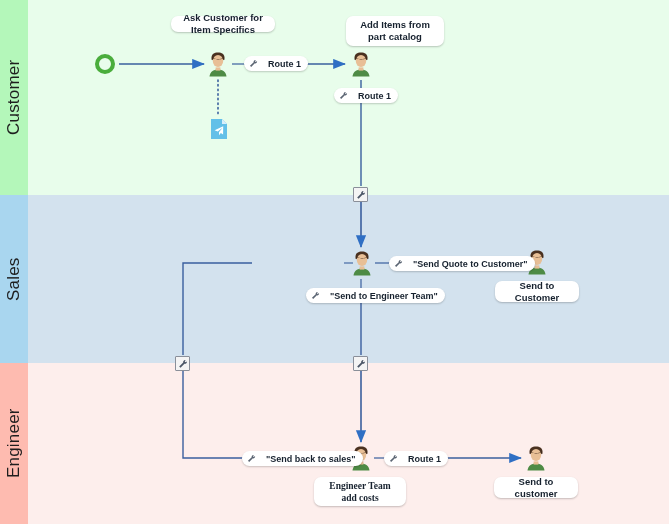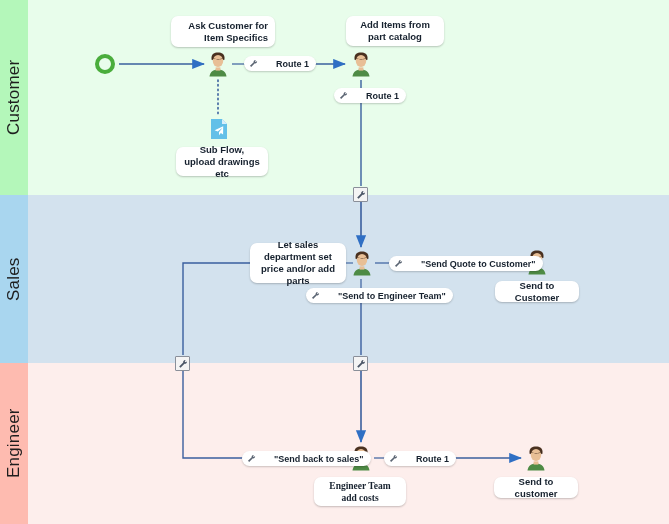--- a/index.html
+++ b/index.html
@@ -32,21 +32,21 @@
     color:#16212e;font-size:9.5px;font-weight:bold;line-height:12px;
     text-align:center;padding:5px 7px;box-sizing:border-box;
     display:flex;align-items:center;justify-content:center;
   }
 
   
   .route{
     position:absolute;background:#ffffff;border-radius:8px;
     box-shadow:0 1px 2px rgba(0,0,0,.20);
     height:15px;padding:0 7px 0 5px;box-sizing:border-box;
-    display:flex;align-items:center;gap:18px;white-space:nowrap;
+    display:flex;align-items:center;gap:10px;white-space:nowrap;
     color:#16212e;font-size:9px;font-weight:bold;
   }
   .route .wr{flex:0 0 auto;display:block;width:9px;height:9px;}
 
   
   .actor{position:absolute;width:22px;height:26px;}
   .actor svg{display:block;width:22px;height:26px;}
 
   
   .start{
@@ -208,24 +208,22 @@
     <svg viewBox="0 0 10 10">
         <path d="M7.6 1.2a1.9 1.9 0 0 0-2.4 2.3L1.2 7.5l1.3 1.3 4-4a1.9 1.9 0 0 0 2.3-2.4L7.5 3.3 6.7 2.5z" fill="#4a5566"></path>
       </svg>
   </div>
   <div class="link" style="left:175px;top:356px;">
     <svg viewBox="0 0 10 10">
         <path d="M7.6 1.2a1.9 1.9 0 0 0-2.4 2.3L1.2 7.5l1.3 1.3 4-4a1.9 1.9 0 0 0 2.3-2.4L7.5 3.3 6.7 2.5z" fill="#4a5566"></path>
       </svg>
   </div>
 
-  <div class="pill" style="left:171px;top:16px;width:104px;height:31px;text-align:right;">Ask Customer for Item Specifics</div>
+  <div class="pill" style="left:171px;top:16px;width:104px;height:16px;">Ask Customer for Item Specifics</div>
   <div class="pill" style="left:313px;top:16px;width:98px;height:30px;margin-left:33px;">Add Items from part catalog</div>
-  <div class="pill" style="left:176px;top:147px;width:92px;height:29px;">Sub Flow, upload drawings etc</div>
-  <div class="pill" style="left:250px;top:243px;width:96px;height:40px;">Let sales department set price and/or add parts</div>
   <div class="pill" style="left:495px;top:281px;width:84px;height:21px;">Send to Customer</div>
   <div class="pill" style="left:314px;top:477px;width:92px;height:29px;font-family:Liberation Serif, serif;">Engineer Team add costs</div>
   <div class="pill" style="left:494px;top:477px;width:84px;height:21px;">Send to customer</div>
 
   <div class="route" style="left:244px;top:56px;">
     <svg class="wr" viewBox="0 0 10 10">
         <path d="M7.7 1.1a2 2 0 0 0-2.5 2.4L1.1 7.6l1.3 1.3 4.1-4.1a2 2 0 0 0 2.4-2.5L7.6 3.4 6.6 2.4z" fill="#5a6472"></path>
       </svg>
     <span>Route 1</span>
   </div>

